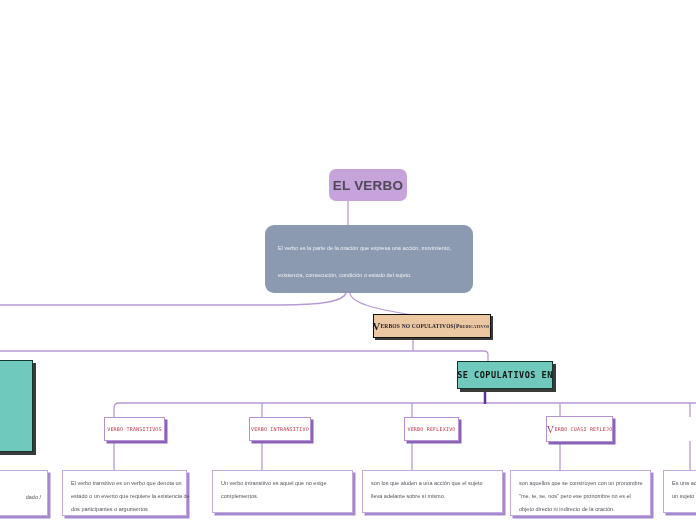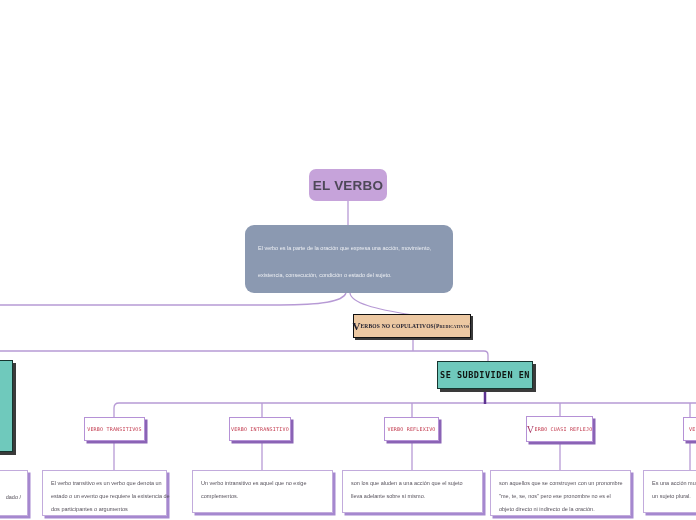--- a/index.html
+++ b/index.html
@@ -1,19 +1,19 @@
 <!DOCTYPE html>
 <html><head>
 <meta charset="utf-8">
 <style>
   html,body{margin:0;padding:0;background:#ffffff;}
   #canvas{position:relative;width:696px;height:520px;background:#ffffff;overflow:hidden;
           font-family:"Liberation Sans",sans-serif;}
   #wires{position:absolute;left:0;top:0;z-index:1;}
-  .node{position:absolute;z-index:2;box-sizing:border-box;display:flex;align-items:center;justify-content:center;}
+  .node{position:absolute;z-index:2;box-sizing:border-box;display:flex;align-items:center;justify-content:center;margin-left:20px;}
 
   .title-node{left:309px;top:169px;width:78px;height:32px;background:#c6a3da;border-radius:7px;
               color:#4e4858;font-size:13.5px;font-weight:bold;letter-spacing:.2px;}
 
   .desc-node{left:245px;top:225px;width:208px;height:68px;background:#8b99b1;border-radius:9px;
              color:#eef0f4;font-size:5.5px;flex-direction:column;align-items:flex-start;
              padding:10px 13px 0;justify-content:flex-start;}
   .desc-node .dline{white-space:nowrap;line-height:10px;margin-top:8px;}
   .desc-node .dline + .dline{margin-top:17px;}
 
@@ -86,21 +86,21 @@
   </div>
 
   <div class="node cat-node">
     <span class="bigcap">V</span>
       <span class="smallcaps">ERBOS NO COPULATIVOS(Predicativos)</span>
   </div>
 
   <div class="node teal-node left-teal"></div>
 
   <div class="node teal-node sub-node">
-    <span>SE SUBDIVIDEN EN</span>
+    <span>SE COPULATIVOS EN</span>
   </div>
 
   <div class="node type-node t1">
     <span>VERBO TRANSITIVOS</span>
   </div>
   <div class="node type-node t2">
     <span>VERBO INTRANSITIVO</span>
   </div>
   <div class="node type-node t3">
     <span>VERBO REFLEXIVO</span>

